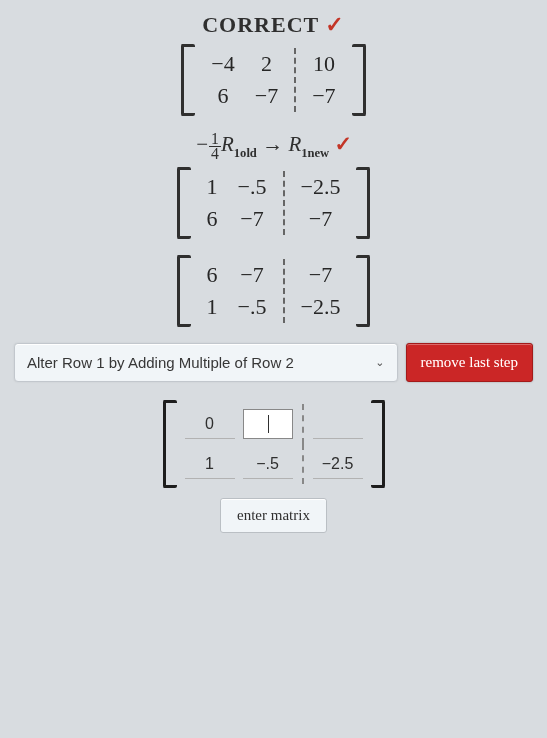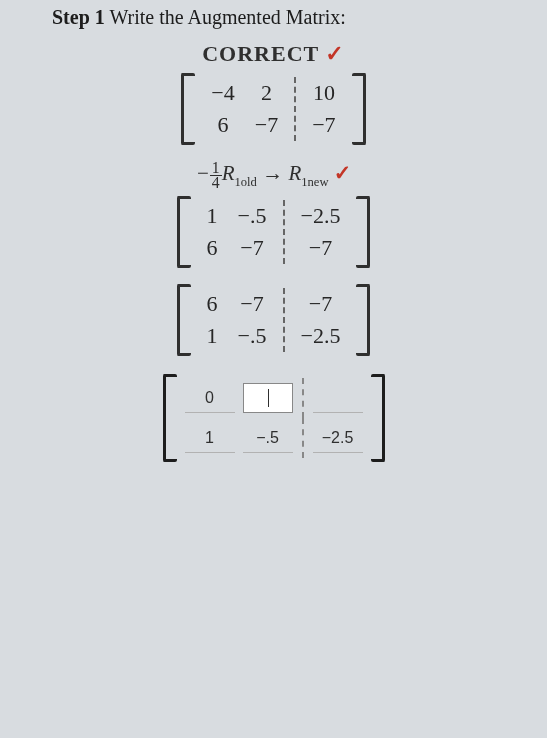--- a/index.html
+++ b/index.html
@@ -62,21 +62,21 @@
     border-left: 2px dashed #666;
     margin: 4px 0;
   }
   .formula {
     text-align: center;
     font-size: 21px;
     font-style: italic;
     margin: 4px 0 6px;
     color: #333;
   }
-  .formula sub { font-size: 0.6em; font-style: normal; }
+  .formula sub { font-size: 0.6em; font-style: normal; font-weight: bold; }
   .formula .frac {
     display: inline-flex;
     flex-direction: column;
     font-size: 0.75em;
     line-height: 0.9;
     vertical-align: middle;
     font-style: normal;
   }
   .formula .frac .n { border-bottom: 1px solid #333; padding: 0 2px; }
   .formula .frac .d { padding: 0 2px; }
@@ -181,24 +181,20 @@
     display: inline-block;
     width: 24px;
     text-align: center;
   }
 </style>
 </head>
 <body>
 
 <div class="page">
 
-  <div class="step-heading">
-    <span class="bold">Step 1</span>
-    <span>Write the Augmented Matrix:</span>
-  </div>
   <div class="correct-label">
     <span>CORRECT</span>
     <span class="check">✓</span>
   </div>
   <div class="matrix-wrap">
     <div class="matrix">
       <div class="bracket left"></div>
       <div class="mat-grid" style="grid-template-columns: auto auto;">
         <div class="mat-cell">−4</div>
         <div class="mat-cell">2</div>
@@ -252,33 +248,41 @@
       </div>
       <div class="aug-sep"></div>
       <div class="mat-grid" style="grid-template-columns: auto;">
         <div class="mat-cell">−7</div>
         <div class="mat-cell">−2.5</div>
       </div>
       <div class="bracket right"></div>
     </div>
   </div>
 
+  <div class="controls-row">
+    <div class="dropdown">
+      <span>Alter Row 1 by Adding Multiple of Row 2</span>
+      <span class="chev">⌄</span>
+    </div>
+    <button class="remove-btn">remove last step</button>
+  </div>
 
   <div class="input-matrix-wrap">
     <div class="input-matrix">
       <div class="bracket left"></div>
       <div class="in-grid">
         <div class="in-cell">0</div>
         <div class="in-cell active"></div>
         <div class="in-sep"></div>
         <div class="in-cell"></div>
 
         <div class="in-cell">1</div>
         <div class="in-cell">−.5</div>
         <div class="in-sep"></div>
         <div class="in-cell">−2.5</div>
       </div>
       <div class="bracket right"></div>
     </div>
   </div>
 
+  <button class="enter-btn">enter matrix</button>
 
 </div>
 
 </body></html>

